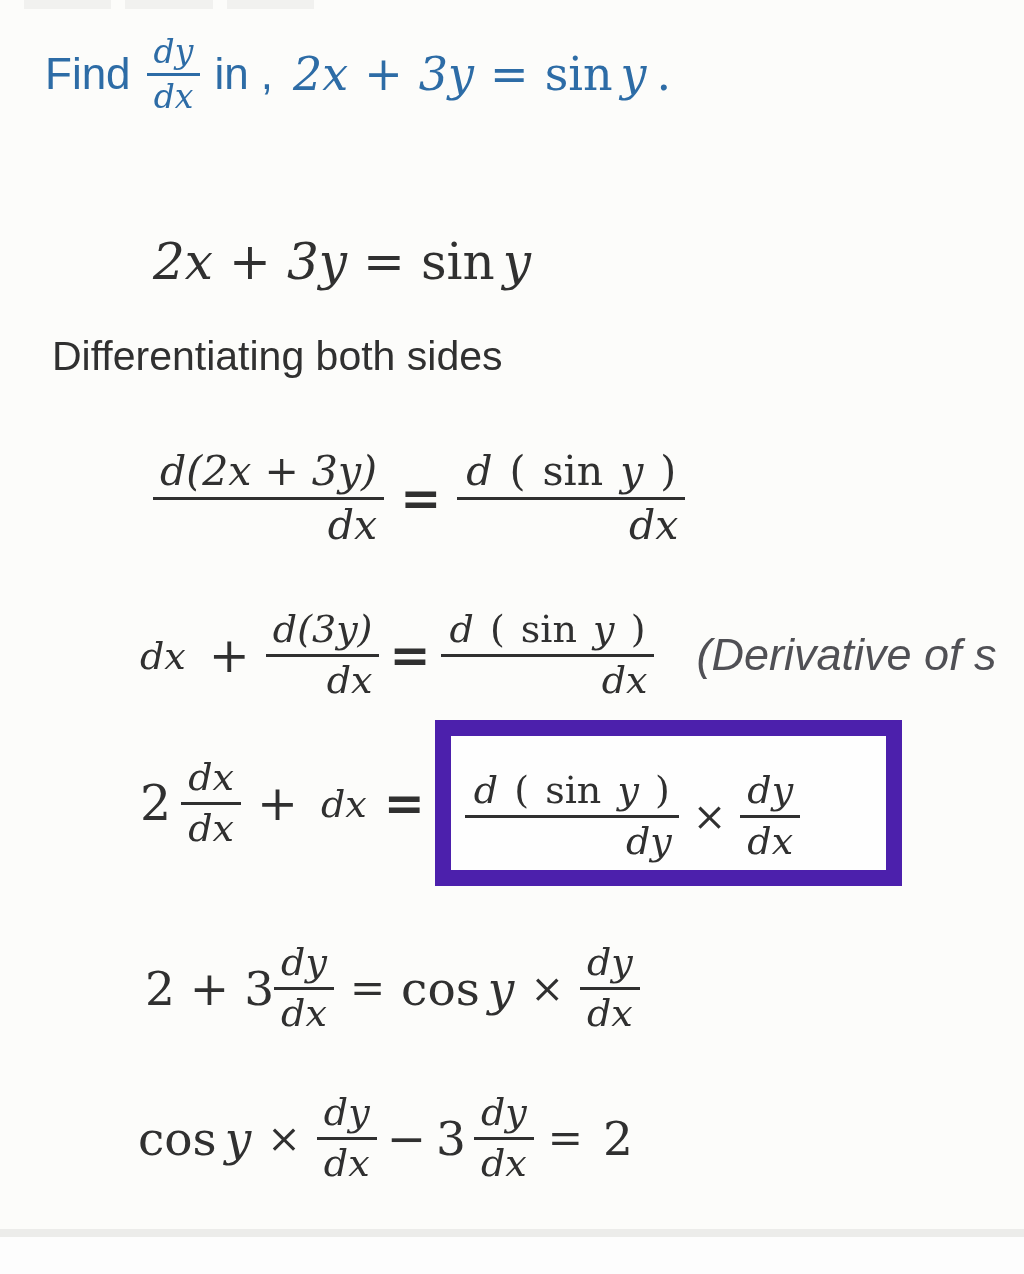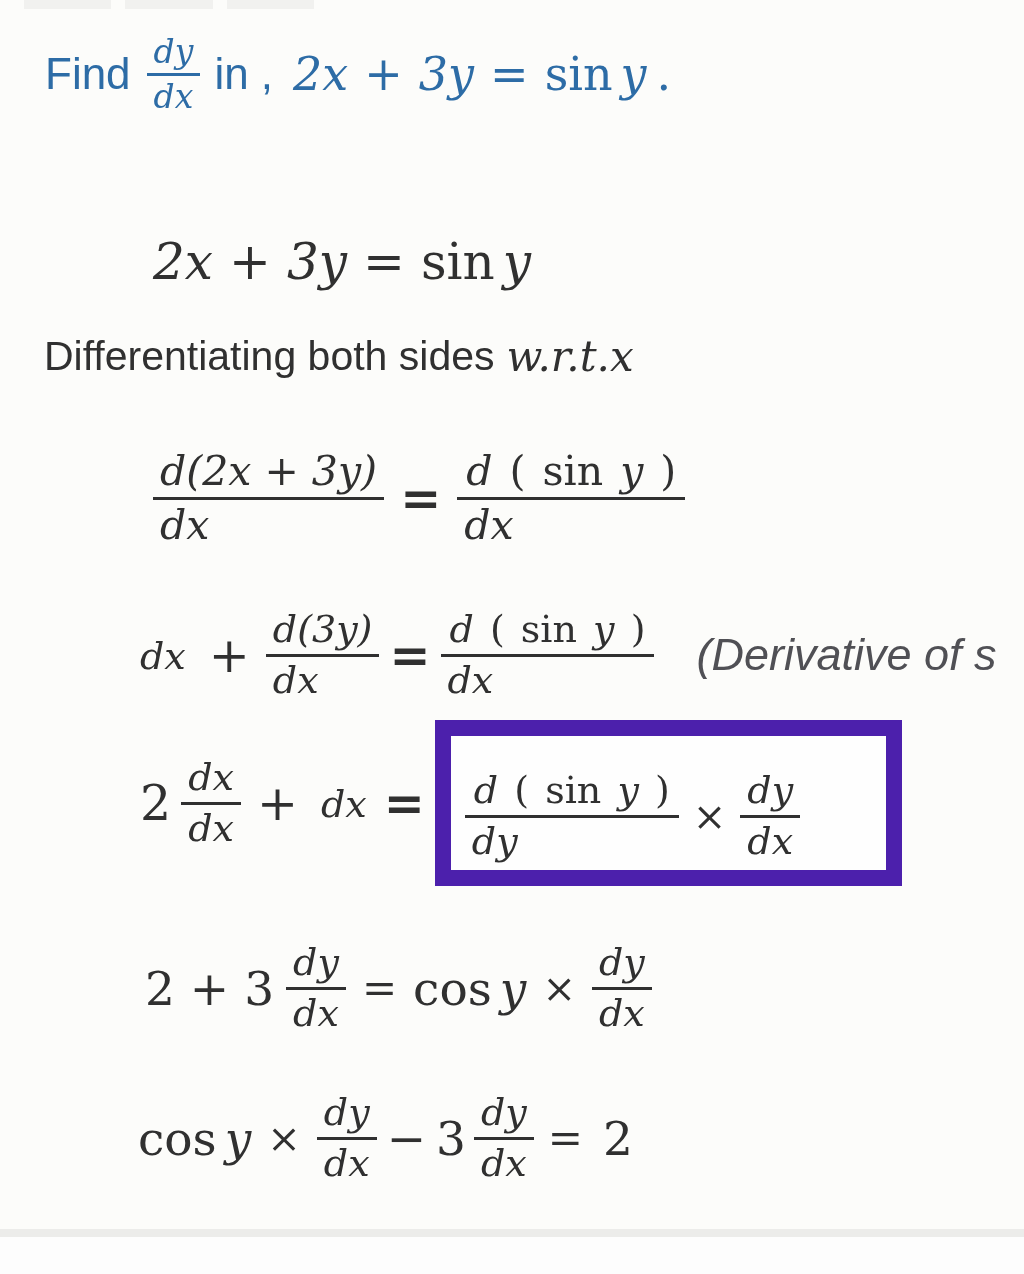--- a/index.html
+++ b/index.html
@@ -7,36 +7,36 @@
     width:1024px;height:1274px;position:relative;overflow:hidden;
     background:#fcfcfa;
     font-family:"DejaVu Serif", serif;
     color:var(--ink,#303030);
   }
   
   .line{position:absolute;display:flex;align-items:center;white-space:nowrap;}
   .it{font-style:italic;}
   .rm{font-style:normal;}
   .sans{font-family:"Liberation Sans", sans-serif;font-style:normal;}
-  .frac{display:inline-flex;flex-direction:column;align-items:flex-start;vertical-align:middle;}
+  .frac{display:inline-flex;flex-direction:column;align-items:flex-end;vertical-align:middle;}
   .frac .num{align-self:stretch;text-align:center;border-bottom:3px solid currentColor;
              padding:0 7px 3px;line-height:1.08;}
   .frac .den{padding:3px 7px 0;line-height:1.08;}
   .comp > span{margin:0 2px;}
   .op{margin:0 16px;}
   .op-tight{margin:0 10px;}
   
   .l1{top:26px;left:45px;height:96px;color:var(--blue,#2d6ca6);font-size:46px;}
   .l1 .frac{font-size:33px;margin:0 14px 0 16px;}
   .l1 .expr{font-size:46px;}
   .l1 .word{font-size:44px;text-align:right;}
 
   .l2{top:230px;left:153px;font-size:50px;height:64px;}
 
-  .l3{top:326px;left:44px;font-size:41px;height:60px;}
+  .l3{top:326px;left:52px;font-size:41px;height:60px;}
   .l3 .wrt{font-size:42px;margin-left:12px;}
 
   .l4{top:444px;left:153px;height:108px;font-size:49px;}
   .l4 .frac{font-size:41px;}
 
   .l5{top:600px;left:133px;height:110px;font-size:49px;}
   .l5 .frac{font-size:38px;}
   .l5 .annotation{font-size:45px;color:var(--note,#505055);margin-left:42px;
                   font-family:"Liberation Sans",sans-serif;font-style:italic;}
 
@@ -97,21 +97,20 @@
   <span class="it">2x</span>
   <span class="rm op">+</span>
   <span class="it">3y</span>
   <span class="rm op">=</span>
   <span class="rm">sin</span>
   <span class="it" style="margin-left:8px">y</span>
 </div>
 
 <div class="line l3">
   <span class="sans">Differentiating both sides</span>
-  <span class="it wrt">w.r.t.x</span>
 </div>
 
 <div class="line l4">
   <span class="frac it">
     <span class="num">d(2x + 3y)</span>
     <span class="den">dx</span>
   </span>
   <span class="rm op" style="font-weight:bold">=</span>
   <span class="frac">
     <span class="num comp">
@@ -172,21 +171,21 @@
     </span>
     <span class="rm times" style="font-size:40px">×</span>
     <span class="frac it">
       <span class="num">dy</span>
       <span class="den">dx</span>
     </span>
   </span>
 </div>
 
 <div class="line l7">
-  <span class="rm" style="margin-right:12px">2 + 3</span>
+  <span class="rm" style="">2 + 3</span>
   <span class="frac it">
     <span class="num">dy</span>
     <span class="den">dx</span>
   </span>
   <span class="rm eq">=</span>
   <span class="rm">cos</span>
   <span class="it" style="margin-left:8px">y</span>
   <span class="rm op" style="font-size:40px">×</span>
   <span class="frac it">
     <span class="num">dy</span>

